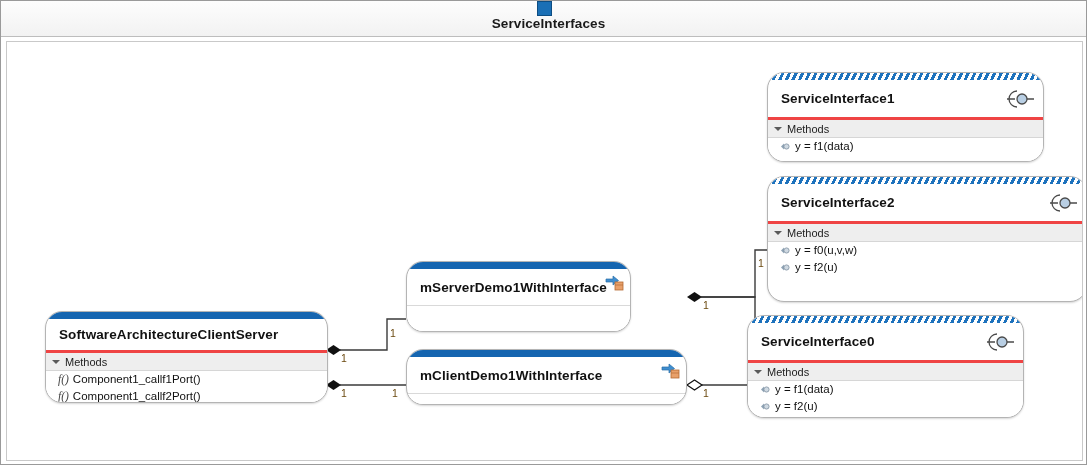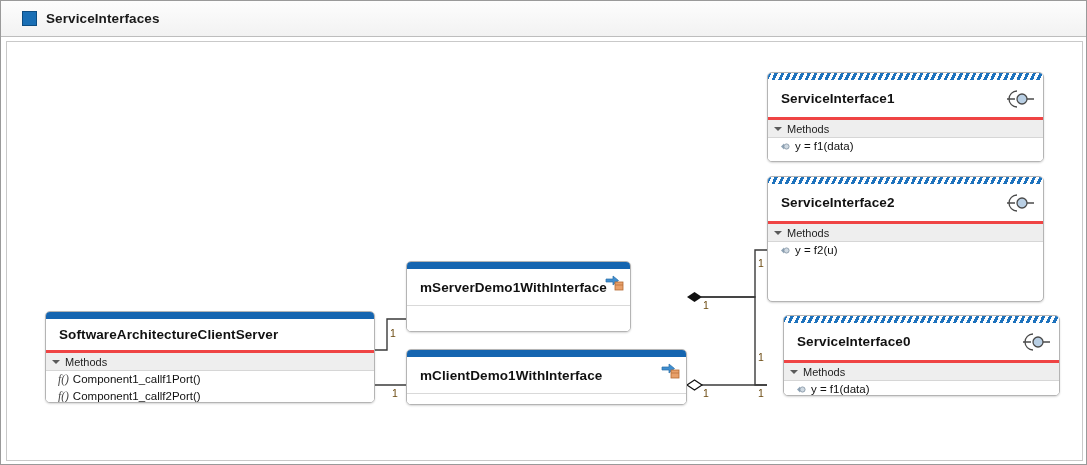--- a/index.html
+++ b/index.html
@@ -18,21 +18,22 @@
     overflow:hidden;
   }
 
   
   .titlebar{
     position:absolute;left:0;top:0;width:1087px;height:36px;
     box-sizing:border-box;
     background:linear-gradient(#fdfdfd,#f2f2f2);
     border-bottom:1px solid #bdbdbd;
     display:flex;align-items:center;
-    padding-left:21px;
+    padding-left:8px;
+    flex-direction:column;
   }
   .title-icon{
     width:15px;height:15px;
     background:#1a6fb5;
     border:1px solid #0d4d82;
     box-sizing:border-box;
     margin-right:9px;
     flex:0 0 auto;
   }
   .title-text{
@@ -50,21 +51,21 @@
     overflow:hidden;
   }
   .edges{position:absolute;left:0;top:0;width:1077px;height:420px;pointer-events:none;}
 
   
   .block{
     position:absolute;
     box-sizing:border-box;
     background:#ffffff;
     border:1px solid #b4b4b4;
-    border-radius:5px;
+    border-radius:17px;
     box-shadow:0 1px 2px rgba(0,0,0,.16);
     overflow:hidden;
   }
   .topbar{
     height:7px;width:100%;
     background:#1565b0;
   }
   .topbar.hatched{
     background-color:#ffffff;
     background-image:repeating-linear-gradient(
@@ -178,21 +179,21 @@
     <div class="mult" style="left:383px;top:286px;">1</div>
     <div class="mult" style="left:334px;top:311px;">1</div>
     <div class="mult" style="left:334px;top:346px;">1</div>
     <div class="mult" style="left:385px;top:346px;">1</div>
     <div class="mult" style="left:696px;top:258px;">1</div>
     <div class="mult" style="left:751px;top:216px;">1</div>
     <div class="mult" style="left:751px;top:310px;">1</div>
     <div class="mult" style="left:696px;top:346px;">1</div>
     <div class="mult" style="left:751px;top:346px;">1</div>
 
-    <div class="block" style="left:38px;top:269px;width:330px;height:92px;">
+    <div class="block" style="left:38px;top:269px;width:283px;height:92px;">
       <div class="topbar"></div>
       <div class="block-title-row" style="min-height:31px;">
         <span class="block-title">SoftwareArchitectureClientServer</span>
       </div>
       <div class="section-hdr">
         <span class="tri"></span>
         <span class="lbl">Methods</span>
       </div>
       <div class="members">
         <div class="member">
@@ -251,47 +252,54 @@
         <div class="member">
           <svg class="glyph-op" viewBox="0 0 11 11">
             <polygon points="1,5.5 4,2.5 4,8.5" fill="#8fa3b5"></polygon>
             <circle cx="6.5" cy="5.5" r="2.6" fill="#cfd9e2" stroke="#7d8fa0" stroke-width=".8"></circle>
           </svg>
           <span class="mtxt">y = f1(data)</span>
         </div>
       </div>
     </div>
 
-    <div class="block" style="left:760px;top:134px;width:277px;height:126px;">
+    <div class="block" style="left:760px;top:134px;width:320px;height:126px;">
       <div class="topbar hatched"></div>
       <div class="block-title-row" style="min-height:37px;">
         <span class="block-title">ServiceInterface2</span>
         <svg class="lollipop" viewBox="0 0 30 22">
           <path d="M 12 3 A 8 8 0 0 0 12 19" stroke="#4a4a4a" stroke-width="1.3" fill="none"></path>
           <line x1="2" y1="11" x2="10" y2="11" stroke="#4a4a4a" stroke-width="1.3"></line>
           <line x1="22" y1="11" x2="29" y2="11" stroke="#4a4a4a" stroke-width="1.3"></line>
           <circle cx="17" cy="11" r="5" fill="#b9cfe4" stroke="#4a4a4a" stroke-width="1.3"></circle>
         </svg>
       </div>
       <div class="section-hdr">
         <span class="tri"></span>
         <span class="lbl">Methods</span>
       </div>
       <div class="members">
         <div class="member">
           <svg class="glyph-op" viewBox="0 0 11 11">
             <polygon points="1,5.5 4,2.5 4,8.5" fill="#8fa3b5"></polygon>
             <circle cx="6.5" cy="5.5" r="2.6" fill="#cfd9e2" stroke="#7d8fa0" stroke-width=".8"></circle>
           </svg>
+          <span class="mtxt">y = f0(u,v,w)</span>
+        </div>
+        <div class="member">
+          <svg class="glyph-op" viewBox="0 0 11 11">
+            <polygon points="1,5.5 4,2.5 4,8.5" fill="#8fa3b5"></polygon>
+            <circle cx="6.5" cy="5.5" r="2.6" fill="#cfd9e2" stroke="#7d8fa0" stroke-width=".8"></circle>
+          </svg>
           <span class="mtxt">y = f2(u)</span>
         </div>
       </div>
     </div>
 
-    <div class="block" style="left:776px;top:273px;width:277px;height:81px;">
+    <div class="block" style="left:740px;top:273px;width:277px;height:103px;">
       <div class="topbar hatched"></div>
       <div class="block-title-row" style="min-height:37px;">
         <span class="block-title">ServiceInterface0</span>
         <svg class="lollipop" viewBox="0 0 30 22">
           <path d="M 12 3 A 8 8 0 0 0 12 19" stroke="#4a4a4a" stroke-width="1.3" fill="none"></path>
           <line x1="2" y1="11" x2="10" y2="11" stroke="#4a4a4a" stroke-width="1.3"></line>
           <line x1="22" y1="11" x2="29" y2="11" stroke="#4a4a4a" stroke-width="1.3"></line>
           <circle cx="17" cy="11" r="5" fill="#b9cfe4" stroke="#4a4a4a" stroke-width="1.3"></circle>
         </svg>
       </div>

